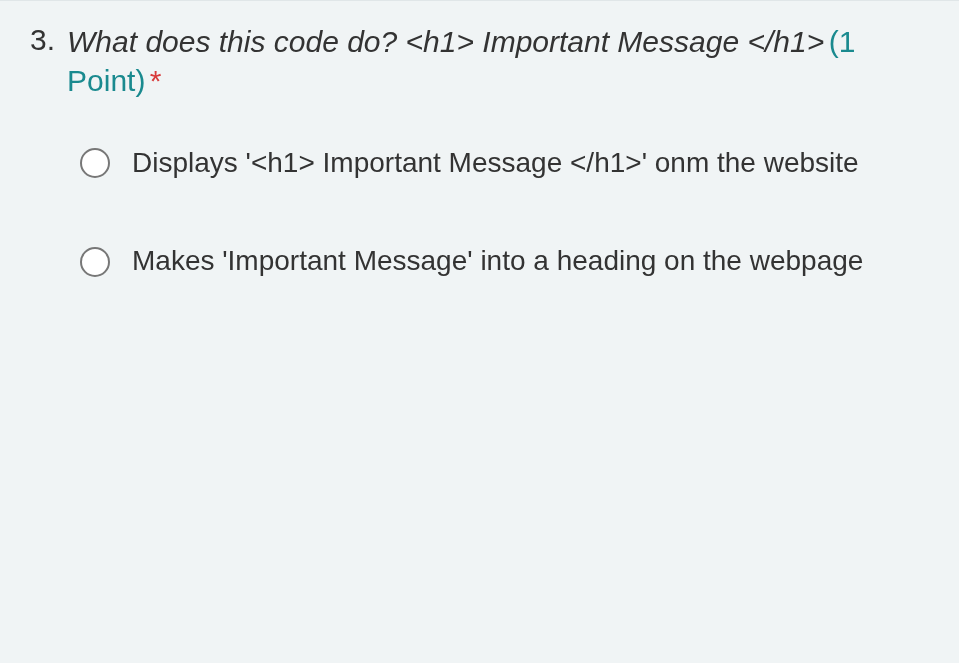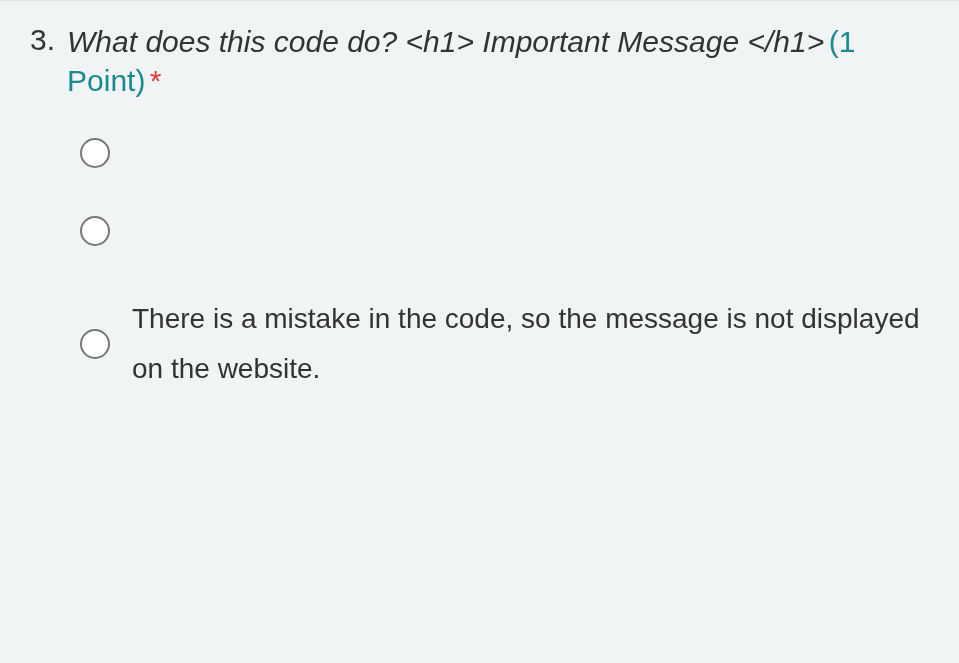--- a/index.html
+++ b/index.html
@@ -83,22 +83,20 @@
     <div class="question-text-wrap">
       <span class="question-text">What does this code do? &lt;h1&gt; Important Message &lt;/h1&gt;</span>
        <span class="points">(1 Point)</span>
        <span class="required">*</span>
     </div>
   </div>
 
   <div class="options-container">
     <div class="option-row">
       <div class="radio-circle"></div>
+      <div class="option-text">Displays '&lt;h1&gt; Important Message &lt;/h1&gt;' onm the website</div>
     </div>
     <div class="option-row">
       <div class="radio-circle"></div>
-    </div>
-    <div class="option-row">
-      <div class="radio-circle"></div>
-      <div class="option-text">There is a mistake in the code, so the message is not displayed on the website.</div>
+      <div class="option-text">Makes 'Important Message' into a heading on the webpage</div>
     </div>
   </div>
 </div>
 
 </body></html>

